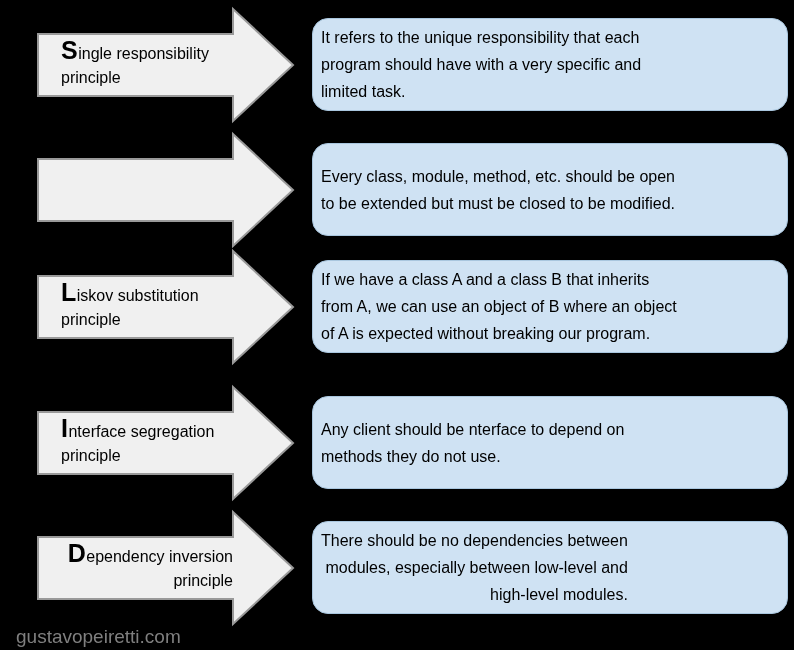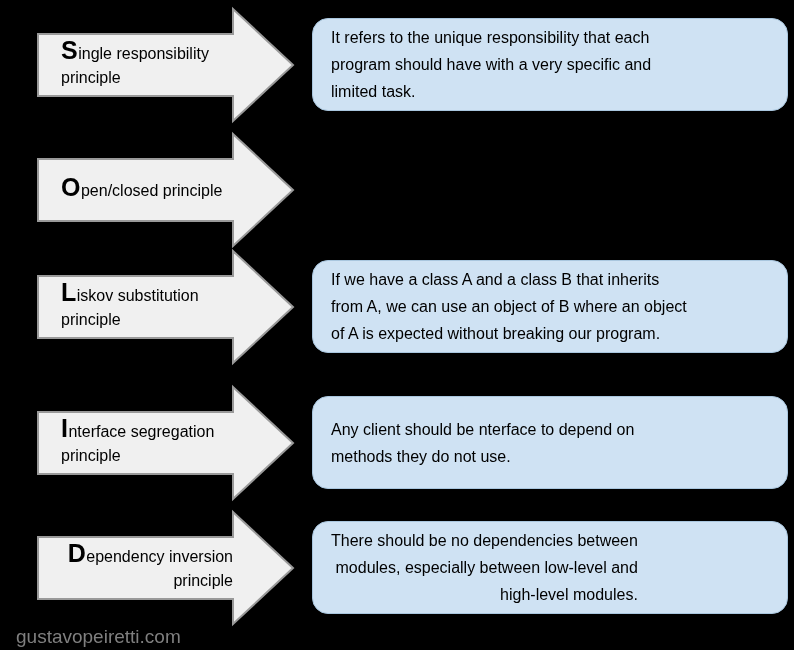--- a/index.html
+++ b/index.html
@@ -71,21 +71,21 @@
     left: 312px;
     top: 16px;
     width: 476px;
     height: 93px;
     box-sizing: border-box;
     background: var(--box-fill, #cfe2f3);
     border: 1px solid var(--box-border, #a9c6de);
     border-radius: 16px;
     display: flex;
     align-items: center;
-    padding: 0 18px;
+    padding: 0 8px;
   }
   .desc-text {
     margin: 0;
     font-size: 16px;
     line-height: 27px;
     color: var(--text, #000000);
     white-space: pre-line;
   }
 
   .watermark {
@@ -113,23 +113,23 @@
       <p class="desc-text">It refers to the unique responsibility that each
 program should have with a very specific and
 limited task.</p>
     </div>
   </div>
 
   <div class="row row-1">
     <svg class="arrow-svg" viewBox="0 0 300 126" aria-hidden="true">
       <polygon points="38,32 233,32 233,7 293,63 233,119 233,94 38,94"></polygon>
     </svg>
-    <div class="principle-label">
-      <span class="principle-line1"><span class="principle-initial">O</span><span>pen/closed principle</span></span>
-
+    <div class="desc-box">
+      <p class="desc-text">Every class, module, method, etc. should be open
+to be extended but must be closed to be modified.</p>
     </div>
   </div>
 
   <div class="row row-2">
     <svg class="arrow-svg" viewBox="0 0 300 126" aria-hidden="true">
       <polygon points="38,32 233,32 233,7 293,63 233,119 233,94 38,94"></polygon>
     </svg>
     <div class="principle-label">
       <span class="principle-line1"><span class="principle-initial">L</span><span>iskov substitution</span></span>
       <span class="principle-line2">principle</span>

